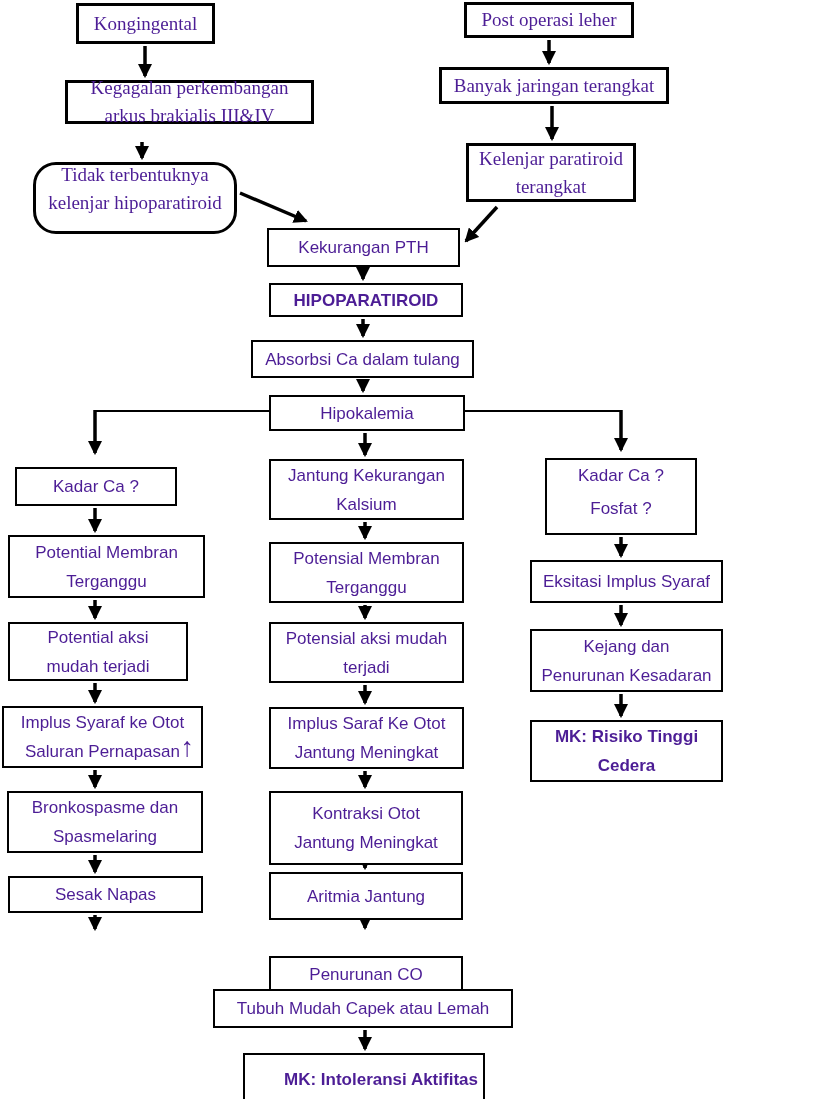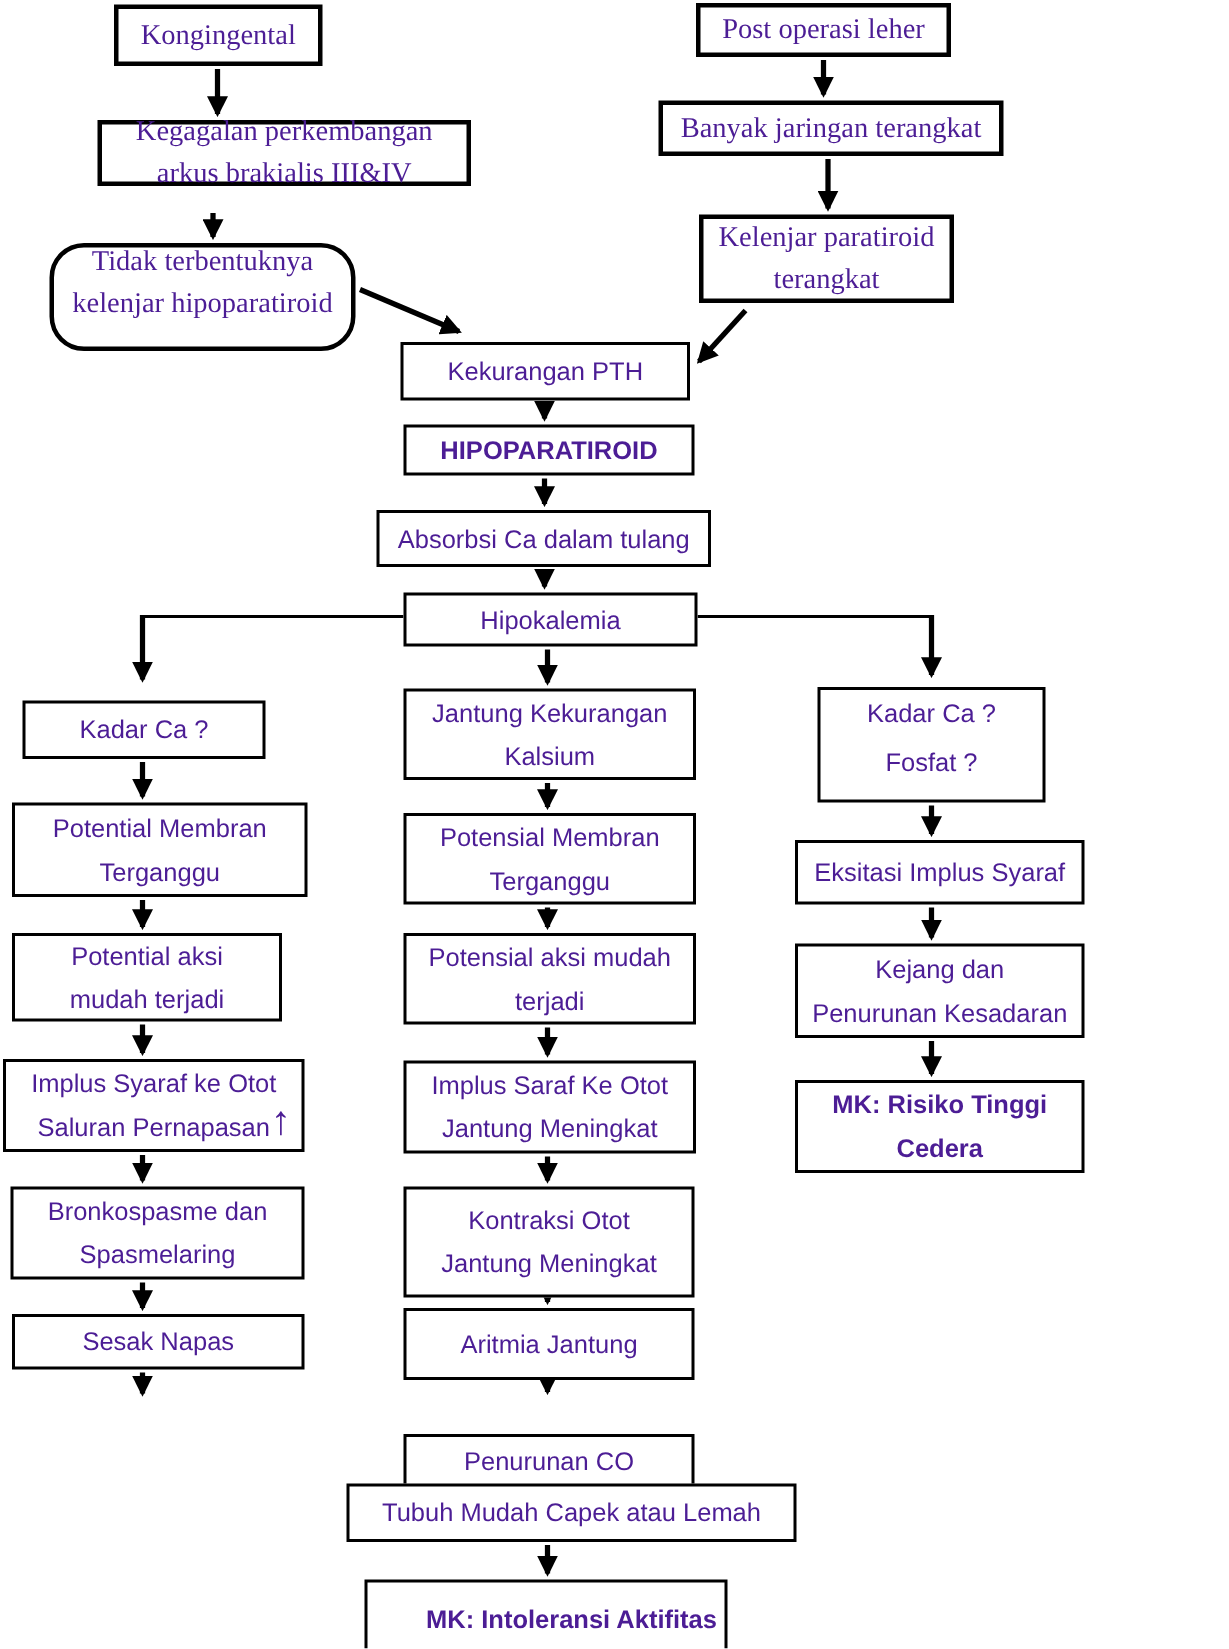--- a/index.html
+++ b/index.html
@@ -184,21 +184,21 @@
   <div class="node" style="left:269px; top:791px; width:194px; height:74px;">
     <span>Kontraksi Otot
 Jantung Meningkat</span>
   </div>
   <div class="node" style="left:269px; top:872px; width:194px; height:48px;">
     <span>Aritmia Jantung</span>
   </div>
   <div class="node" style="left:269px; top:932px; width:194px; height:37px;margin-top:24px;">
     <span>Penurunan CO</span>
   </div>
-  <div class="node" style="left:231px; top:989px; width:300px; height:39px;">
+  <div class="node" style="left:213px; top:989px; width:300px; height:39px;">
     <span>Tubuh Mudah Capek atau Lemah</span>
   </div>
   <div class="node bold" style="left:243px; top:1053px; width:242px; height:52px;padding-left:34px;">
     <span>MK: Intoleransi Aktifitas</span>
   </div>
 
   <div class="node pad-b10" style="left:545px; top:458px; width:152px; height:77px;">
     <span>Kadar Ca ?
 Fosfat  ?</span>
   </div>

